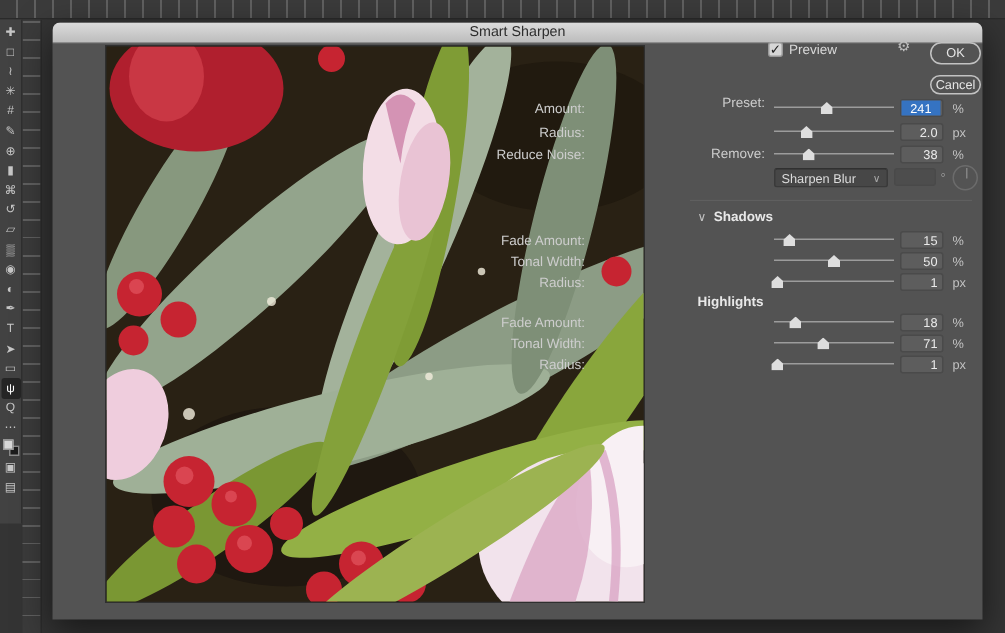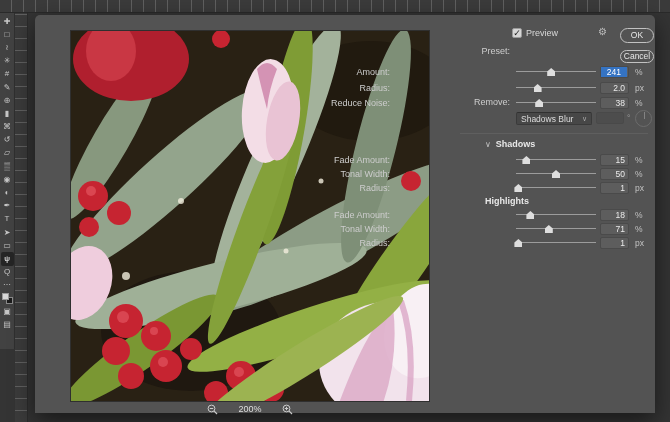--- a/index.html
+++ b/index.html
@@ -66,21 +66,21 @@
     transform:translateX(-50%);
     clip-path:polygon(50% 0,100% 45%,100% 100%,0 100%,0 45%);}
   .sval{position:absolute;left:565px;top:0;width:29px;height:12px;background:#5d5d5d;
     border:1px solid #4a4a4a;border-radius:2px;font-size:8.5px;color:#eaeaea;
     display:flex;align-items:center;justify-content:flex-end;padding:0 3px;}
   .sval .sel{background:#3573c2;color:#fff;padding:0 6px;margin:0 -2px;}
   .sunit{position:absolute;left:600px;top:1px;font-size:8.5px;color:#c2c2c2;}
 
   .divider{position:absolute;left:425px;width:188px;height:1px;background:#454545;
     border-bottom:1px solid #5f5f5f;}
-  .sec-head{position:absolute;font-size:9px;color:#e8e8e8;font-weight:bold;margin-left:20px;}
+  .sec-head{position:absolute;font-size:9px;color:#e8e8e8;font-weight:bold;}
   .sec-head .chev{font-weight:normal;color:#c2c2c2;margin-right:5px;font-size:8px;}
 
   .dis-field{position:absolute;left:561px;width:28px;height:12px;background:#4a4a4a;
     border:1px solid #444;border-radius:2px;opacity:.6;}
   .deg{position:absolute;left:592px;font-size:8.5px;color:#9a9a9a;}
   .dial{position:absolute;left:600px;width:17px;height:17px;border:1px solid #8a8a8a;
     border-radius:50%;opacity:.45;}
   .dial::after{content:"";position:absolute;left:8px;top:1px;width:1px;height:7px;background:#bdbdbd;}
 
   svg{display:block;}
@@ -118,20 +118,23 @@
         <span class="swatchbox">
           <span class="bg-sw"></span>
           <span class="fg-sw"></span>
         </span>
       </div>
       <div class="tool">▣</div>
       <div class="tool">▤</div>
     </div>
 
   <div class="dialog">
+    <div class="dialog-titlebar">
+      <span>Smart Sharpen</span>
+    </div>
 
     <div class="preview">
       <svg width="360" height="372" viewBox="0 0 360 372">
         <rect width="360" height="372" fill="#292114"></rect>
         <ellipse cx="120" cy="300" rx="90" ry="60" fill="#1f1810"></ellipse>
         <ellipse cx="300" cy="60" rx="80" ry="50" fill="#211a0f"></ellipse>
 
         <ellipse cx="95" cy="150" rx="135" ry="26" fill="#93a48c" transform="rotate(-42 95 150)"></ellipse>
         <ellipse cx="205" cy="130" rx="150" ry="24" fill="#a3b29b" transform="rotate(-66 205 130)"></ellipse>
         <ellipse cx="265" cy="205" rx="160" ry="28" fill="#8c9c85" transform="rotate(-28 265 205)"></ellipse>
@@ -188,46 +191,28 @@
         <ellipse cx="352" cy="300" rx="38" ry="48" fill="#f8f0f4" transform="rotate(18 352 300)"></ellipse>
         <path d="M268 372 q30 -80 54 -96 q6 50 -10 96z" fill="#dbA8c6" opacity="0.8"></path>
         <path d="M330 270 q14 40 8 100" stroke="#d79cc0" stroke-width="6" fill="none" opacity="0.7"></path>
 
         <ellipse cx="12" cy="252" rx="28" ry="38" fill="#efcddd" transform="rotate(20 12 252)"></ellipse>
 
         <ellipse cx="230" cy="330" rx="120" ry="16" fill="#9cb351" transform="rotate(-32 230 330)"></ellipse>
       </svg>
     </div>
 
-    <div class="zoom-row">
-      <span class="mag">
-        <svg width="11" height="11" viewBox="0 0 11 11">
-            <circle cx="4.5" cy="4.5" r="3.4" fill="none" stroke="#cdcdcd" stroke-width="1"></circle>
-            <line x1="7.2" y1="7.2" x2="10" y2="10" stroke="#cdcdcd" stroke-width="1.2"></line>
-            <line x1="2.8" y1="4.5" x2="6.2" y2="4.5" stroke="#cdcdcd" stroke-width="1"></line>
-          </svg>
-      </span>
-      <span class="zl">200%</span>
-      <span class="mag">
-        <svg width="11" height="11" viewBox="0 0 11 11">
-            <circle cx="4.5" cy="4.5" r="3.4" fill="none" stroke="#cdcdcd" stroke-width="1"></circle>
-            <line x1="7.2" y1="7.2" x2="10" y2="10" stroke="#cdcdcd" stroke-width="1.2"></line>
-            <line x1="2.8" y1="4.5" x2="6.2" y2="4.5" stroke="#cdcdcd" stroke-width="1"></line>
-            <line x1="4.5" y1="2.8" x2="4.5" y2="6.2" stroke="#cdcdcd" stroke-width="1"></line>
-          </svg>
-      </span>
-    </div>
 
     <div class="checkbox">✓</div>
     <span class="cb-label">Preview</span>
     <span class="gear">⚙</span>
     <div class="btn btn-ok">OK</div>
     <div class="btn btn-cancel">Cancel</div>
 
-    <span class="rp-label" style="right:145px;top:31px">Preset:</span>
+    <span class="rp-label" style="right:145px;top:48px">Preset:</span>
 
     <div class="srow" style="top:51px">
       <span class="slabel">Amount:</span>
       <div class="strack">
           <div class="sthumb" style="left: 44%;"></div>
         </div>
       <div class="sval">
           <span class="sel">241</span>
         </div>
       <span class="sunit">%</span>
@@ -248,21 +233,21 @@
           <div class="sthumb" style="left: 29%;"></div>
         </div>
       <div class="sval">
           <span>38</span>
         </div>
       <span class="sunit">%</span>
     </div>
 
     <span class="rp-label" style="right:145px;top:82px">Remove:</span>
     <div class="dd" style="left:481px;top:97px;width:76px">
-      <span>Shadows Blur</span>
+      <span>Sharpen Blur</span>
       <span class="arrow">∨</span>
     </div>
     <div class="dis-field" style="top:97px"></div>
     <span class="deg" style="top:98px">°</span>
     <div class="dial" style="top:95px"></div>
 
     <div class="divider" style="top:118px"></div>
 
     <div class="sec-head" style="left:430px;top:124px"><span class="chev">∨</span><span>Shadows</span></div>
     <div class="srow" style="top:139px">

